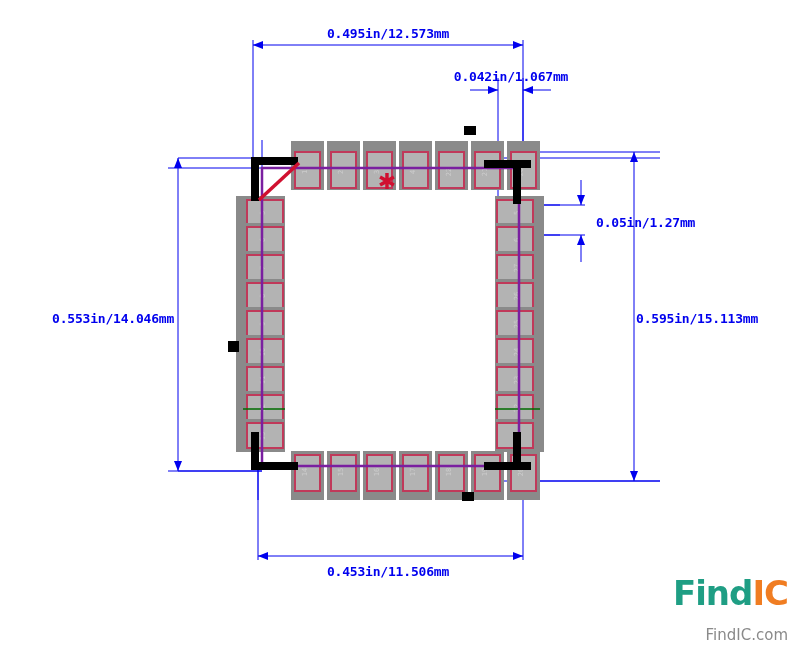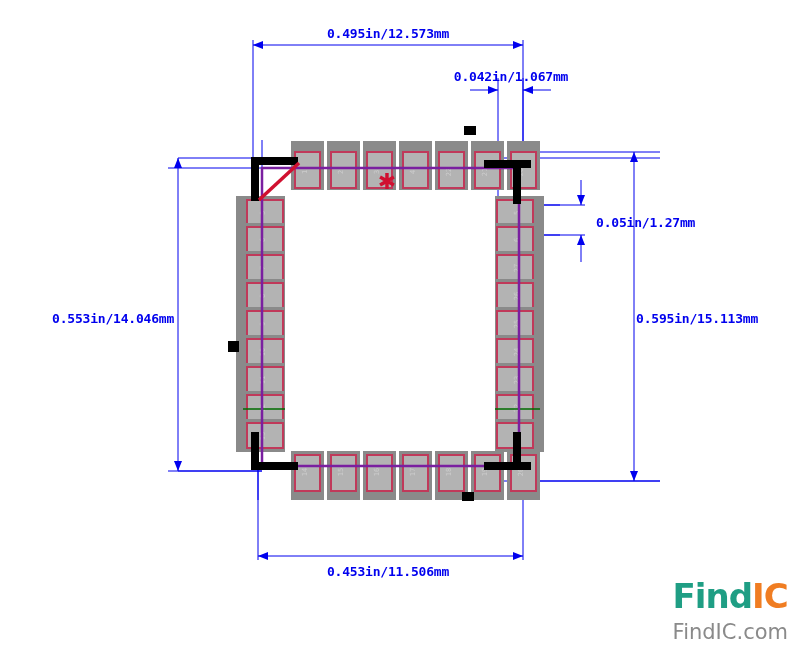--- a/index.html
+++ b/index.html
@@ -32,38 +32,38 @@
     letter-spacing: -0.2px;
   }
   .pad-num {
     font-family: "DejaVu Sans Mono", "Liberation Mono", monospace;
     font-size: 7px;
   }
   .logo-wrap {
     position: absolute;
     right: 12px;
     bottom: 8px;
-    text-align: left;
+    text-align: right;
     line-height: 1;
     user-select: none;
   }
   .logo-main {
     font-family: "DejaVu Sans", "Liberation Sans", sans-serif;
     font-size: 34px;
     font-weight: bold;
     letter-spacing: -1px;
   }
   .logo-find { color: #1f9e84; }
   .logo-ic { color: #f07d22; }
   .logo-sub {
     font-family: "DejaVu Sans", "Liberation Sans", sans-serif;
-    font-size: 21px;
+    font-size: 15px;
     color: #8a8a8a;
     letter-spacing: 0px;
-    margin-top: 9px;
+    margin-top: 18px;
   }
 </style>
 </head>
 <body>
 
 <div id="drawing-root">
 
   <svg class="diagram" viewBox="0 0 800 651">
 
     <g stroke="#0000ee" fill="none">

